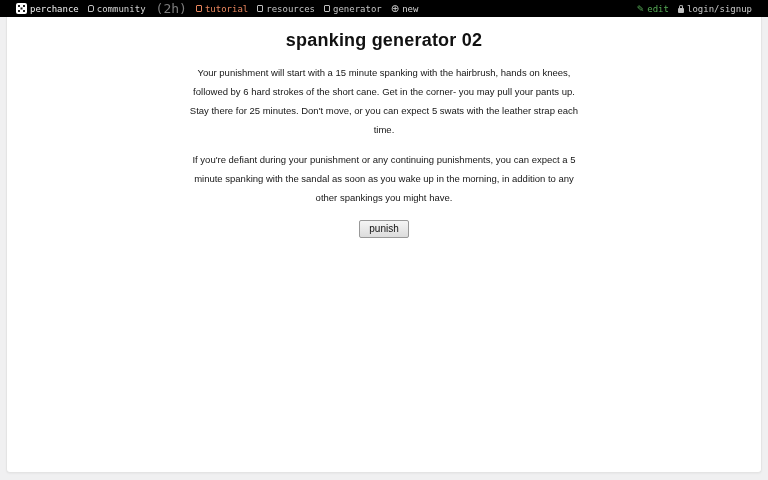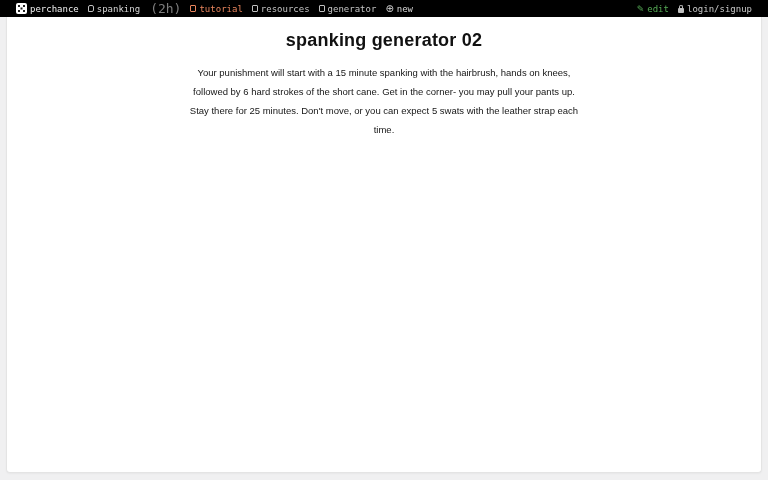--- a/index.html
+++ b/index.html
@@ -121,21 +121,21 @@
         <rect x="4.5" y="4.5" width="2" height="2" fill="#222"></rect>
         <rect x="2" y="7" width="2" height="2" fill="#222"></rect>
         <rect x="7" y="7" width="2" height="2" fill="#222"></rect>
       </svg>
     </span>
     <span class="brand-label">perchance</span>
   </span>
 
   <span class="item">
     <span class="mini-rect bubble"></span>
-    <span class="nav-label">spanking</span>
+    <span class="nav-label">community</span>
     <span class="suffix">(2h)</span>
   </span>
 
   <span class="item">
     <span class="mini-rect orange"></span>
     <span class="tutorial-label">tutorial</span>
   </span>
 
   <span class="item">
     <span class="mini-rect"></span>
@@ -165,16 +165,20 @@
   </span>
 
 </div>
 
 <div class="panel">
 
   <h1 class="gen-title">spanking generator 02</h1>
 
   <div class="output">
     <p>Your punishment will start with a 15 minute spanking with the hairbrush, hands on knees, followed by 6 hard strokes of the short cane. Get in the corner- you may pull your pants up. Stay there for 25 minutes. Don't move, or you can expect 5 swats with the leather strap each time.</p>
+    <p>If you're defiant during your punishment or any continuing punishments, you can expect a 5 minute spanking with the sandal as soon as you wake up in the morning, in addition to any other spankings you might have.</p>
   </div>
 
+  <div class="btn-row">
+    <button class="punish-btn">punish</button>
+  </div>
 
 </div>
 
 </body></html>

